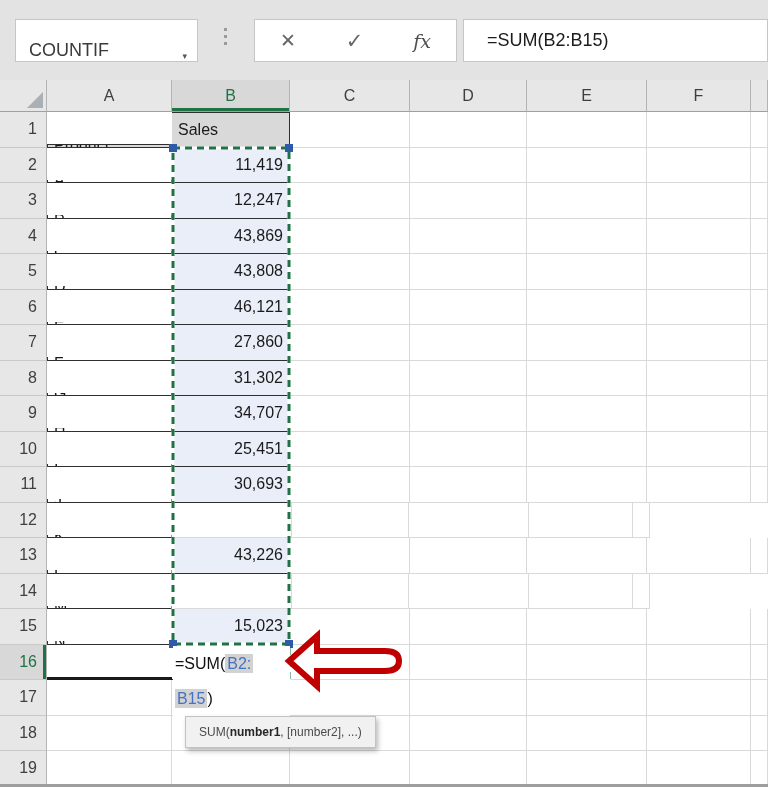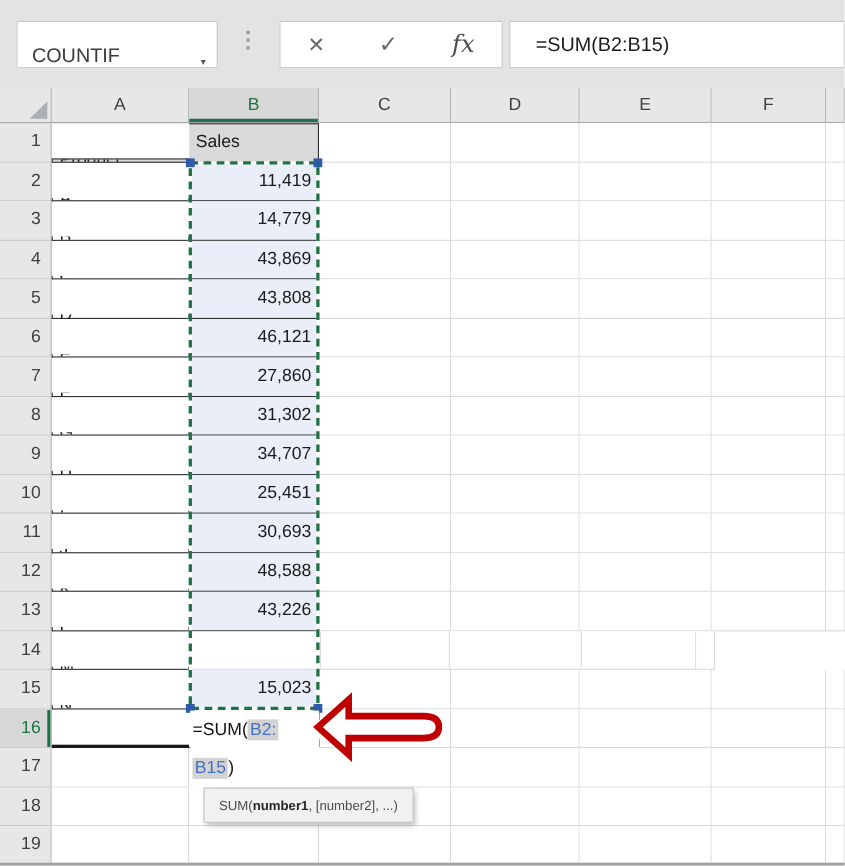--- a/index.html
+++ b/index.html
@@ -16,21 +16,21 @@
   .namebox{position:absolute;left:15px;top:19px;width:183px;height:43px;background:#fff;border:1px solid #c6c6c6;
     display:flex;align-items:flex-end;padding:0 10px 0 13px;}
   .namebox .nb-text{font-size:18px;color:#3a3a3a;flex:1;}
   .nb-caret{font-size:9px;color:#555;}
   .dots{position:absolute;left:224px;top:28px;display:flex;flex-direction:column;gap:4px;}
   .dots span{width:3px;height:3px;background:#9a9a9a;display:block;}
   .fbtns{position:absolute;left:254px;top:19px;width:203px;height:43px;background:#fff;border:1px solid #c6c6c6;
     display:flex;align-items:center;justify-content:space-around;}
   .icon-x{font-size:19px;color:#666;}
   .icon-check{font-size:21px;color:#666;}
-  .icon-fx{font-size:22px;color:#4d4d4d;font-family:"DejaVu Serif",serif;font-style:italic;}
+  .icon-fx{font-size:19px;color:#4d4d4d;font-family:"DejaVu Serif",serif;font-style:italic;}
   .fbar{position:absolute;left:463px;top:19px;width:305px;height:43px;background:#fff;border:1px solid #c6c6c6;
     display:flex;align-items:center;padding-left:23px;font-size:18px;color:#1c1c1c;}
 
   
   .sheet{position:absolute;left:0;top:80px;width:768px;}
   .hdr-row{display:flex;height:32px;}
   .corner{background:var(--hdr-bg);border-right:1px solid #b4b4b4;border-bottom:1px solid #a0a0a0;position:relative;}
   .corner .tri{position:absolute;right:3px;bottom:3px;width:0;height:0;border-left:16px solid transparent;border-bottom:16px solid #aab0b6;}
   .col-hdr{background:var(--hdr-bg);border-right:1px solid #b4b4b4;border-bottom:1px solid #a0a0a0;
     display:flex;align-items:center;justify-content:center;font-size:16px;color:#3f3f3f;}
@@ -120,21 +120,21 @@
         <div class="cell tcell bfill num" style="width: 118px;">11,419</div>
         <div class="cell" style="width: 120px;"></div>
         <div class="cell" style="width: 117px;"></div>
         <div class="cell" style="width: 120px;"></div>
         <div class="cell" style="width: 104px;"></div>
         <div class="cell" style="width: 17px;"></div>
       </div>
       <div class="row">
         <div class="row-hdr" style="width: 47px;">3</div>
         <div class="cell tcell tleft txt" style="width: 125px;">B</div>
-        <div class="cell tcell bfill num" style="width: 118px;">14,779</div>
+        <div class="cell tcell bfill num" style="width: 118px;">12,247</div>
         <div class="cell" style="width: 120px;"></div>
         <div class="cell" style="width: 117px;"></div>
         <div class="cell" style="width: 120px;"></div>
         <div class="cell" style="width: 104px;"></div>
         <div class="cell" style="width: 17px;"></div>
       </div>
       <div class="row">
         <div class="row-hdr" style="width: 47px;">4</div>
         <div class="cell tcell tleft txt" style="width: 125px;">C</div>
         <div class="cell tcell bfill num" style="width: 118px;">43,869</div>
@@ -210,21 +210,20 @@
         <div class="cell tcell bfill num" style="width: 118px;">30,693</div>
         <div class="cell" style="width: 120px;"></div>
         <div class="cell" style="width: 117px;"></div>
         <div class="cell" style="width: 120px;"></div>
         <div class="cell" style="width: 104px;"></div>
         <div class="cell" style="width: 17px;"></div>
       </div>
       <div class="row">
         <div class="row-hdr" style="width: 47px;">12</div>
         <div class="cell tcell tleft txt" style="width: 125px;">K</div>
-        <div class="cell tcell bfill num" style="width: 118px;">48,588</div>
         <div class="cell" style="width: 120px;"></div>
         <div class="cell" style="width: 117px;"></div>
         <div class="cell" style="width: 120px;"></div>
         <div class="cell" style="width: 104px;"></div>
         <div class="cell" style="width: 17px;"></div>
       </div>
       <div class="row">
         <div class="row-hdr" style="width: 47px;">13</div>
         <div class="cell tcell tleft txt" style="width: 125px;">L</div>
         <div class="cell tcell bfill num" style="width: 118px;">43,226</div>

